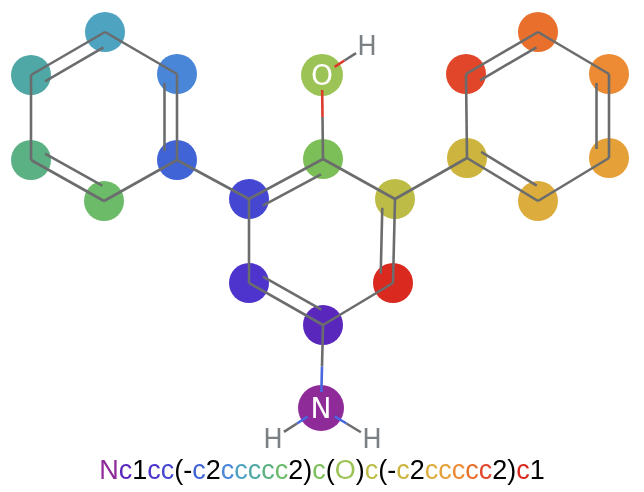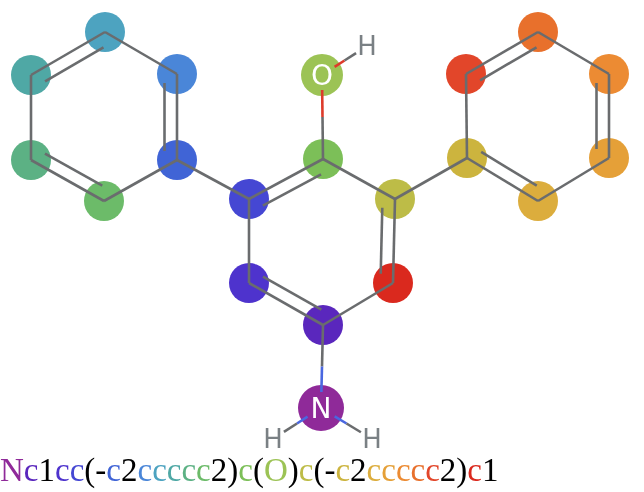--- a/index.html
+++ b/index.html
@@ -4,22 +4,22 @@
 <style>
   html,body{margin:0;padding:0;}
   body{
     width:644px;height:492px;background:#ffffff;position:relative;overflow:hidden;
     font-family:"DejaVu Sans", sans-serif;
   }
   #stage{position:absolute;inset:0;}
   #mol{position:absolute;left:0;top:0;}
   #smiles-line{
     position:absolute;left:0;right:0;top:452px;height:38px;
-    font-family:Liberation Serif, serif;
-    font-size:33px;line-height:36px;letter-spacing:0;white-space:pre;
+    text-align:center;font-family:Liberation Sans, sans-serif;
+    font-size:27px;line-height:36px;letter-spacing:0;white-space:pre;
   }
   #smiles-line span{display:inline-block;}
 </style>
 </head>
 <body>
 
 <div id="stage">
   <svg id="mol" width="644" height="492" viewBox="0 0 644 492">
       <g>
         <circle cx="321" cy="408" r="23" fill="#8f2a99"></circle>

